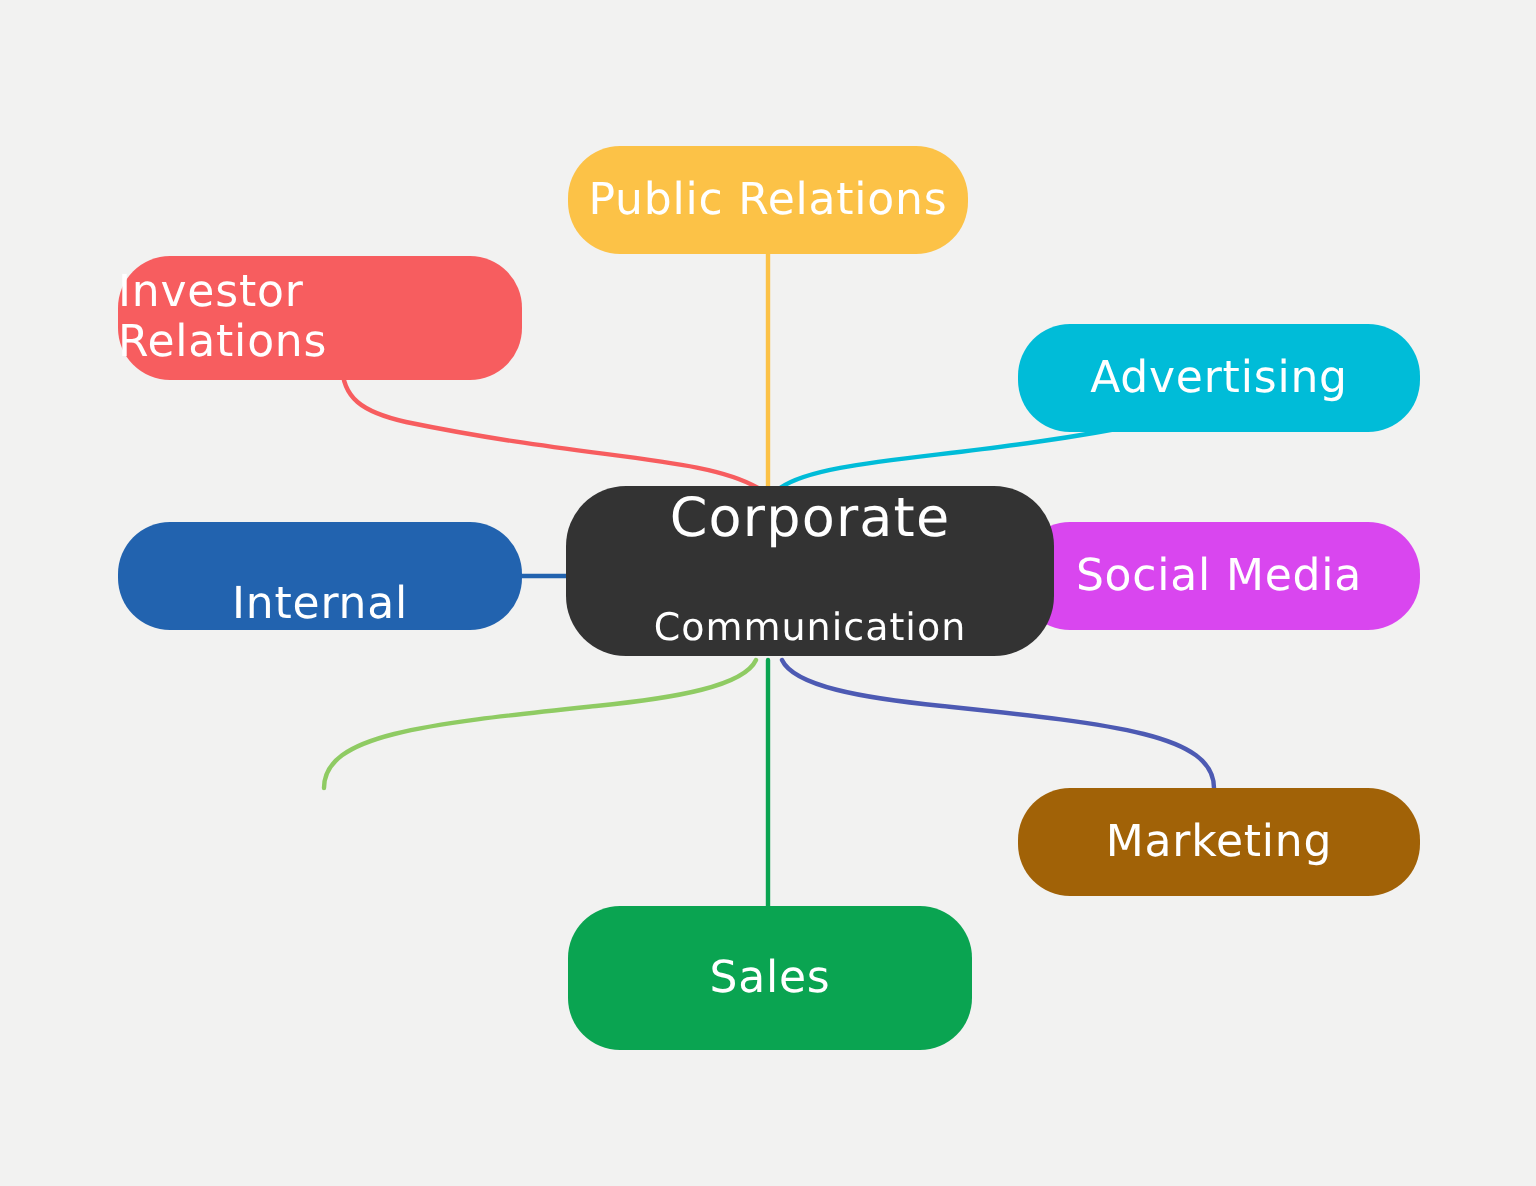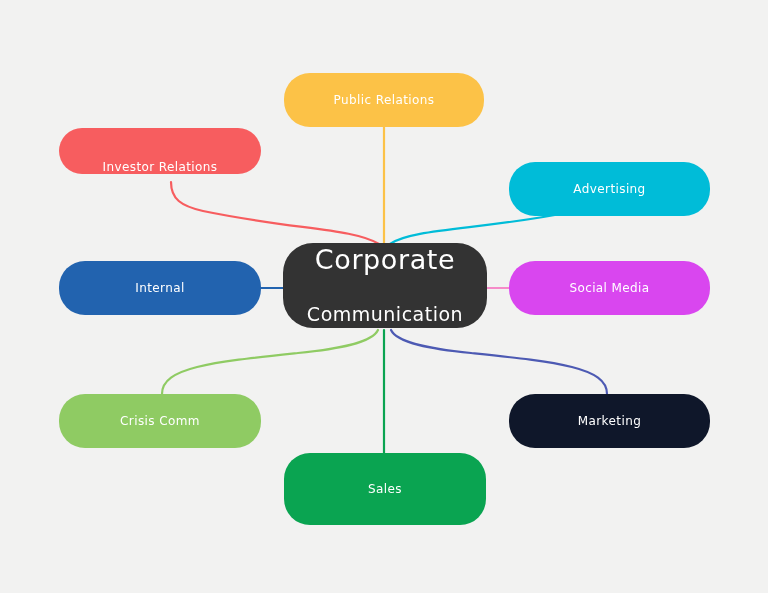--- a/index.html
+++ b/index.html
@@ -23,39 +23,39 @@
     position: absolute;
     display: flex; flex-direction: column;
     align-items: center; justify-content: center;
     color: #ffffff;
     cursor: pointer;
     box-sizing: border-box;
     user-select: none;
   }
   .branch {
     border-radius: 26px;
-    font-size: 12px;
+    font-size: 22px;
     letter-spacing: 0.4px;
   }
   .center-node {
     border-radius: 30px;
     z-index: 2;
   }
   .center-line1 { font-size: 27px; letter-spacing: 0.6px; line-height: 1.15; }
   .center-line2 { font-size: 19px; letter-spacing: 0.5px; line-height: 1.25; margin-top: 28px; }
   
   #n-public-relations  { left: 284px; top: 73px;  width: 200px; height: 54px; }
-  #n-investor-relations{ left: 59px;  top: 128px; width: 202px; height: 46px; justify-content: flex-end; }
+  #n-investor-relations{ left: 59px;  top: 128px; width: 202px; height: 62px; }
   #n-advertising       { left: 509px; top: 128px; width: 201px; height: 54px; margin-top: 34px; }
-  #n-internal          { left: 59px;  top: 261px; width: 202px; height: 54px; }
+  #n-internal          { left: 59px;  top: 261px; width: 202px; height: 54px; justify-content: flex-end; }
   #n-social-media      { left: 509px; top: 261px; width: 201px; height: 54px; }
   #n-crisis-comm       { left: 59px;  top: 394px; width: 202px; height: 54px; }
   #n-marketing         { left: 509px; top: 394px; width: 201px; height: 54px; }
   #n-sales             { left: 284px; top: 453px; width: 202px; height: 72px; }
-  #n-center            { left: 283px; top: 243px; width: 204px; height: 85px; }
+  #n-center            { left: 283px; top: 243px; width: 244px; height: 85px; }
 </style>
 </head>
 <body>
 
 <div class="canvas">
 
   <svg class="edges" viewBox="0 0 768 593" xmlns="http://www.w3.org/2000/svg">
     <path d="M 384 127 L 384 244" stroke="#fcc247"></path>
     <path d="M 171 182 C 171 199, 181 206, 203 211 C 295 230, 352 228, 379 244" stroke="#f75d5f"></path>
     <path d="M 608 182 C 608 199, 598 206, 576 211 C 484 230, 413 228, 390 244" stroke="#00bcd8"></path>
@@ -79,25 +79,22 @@
   </div>
 
   <div class="node branch" id="n-internal" style="background: rgb(34, 99, 175);">
     <span class="label">Internal</span>
   </div>
 
   <div class="node branch" id="n-social-media" style="background: #d946ef;">
     <span class="label">Social Media</span>
   </div>
 
-  <div class="node branch" id="n-crisis-comm" style="background: rgb(143, 203, 99);">
-    <span class="label">Crisis Comm</span>
-  </div>
 
-  <div class="node branch" id="n-marketing" style="background: #0f172a;">
+  <div class="node branch" id="n-marketing" style="background: #a16207;">
     <span class="label">Marketing</span>
   </div>
 
   <div class="node branch" id="n-sales" style="background: rgb(10, 164, 81);">
     <span class="label">Sales</span>
   </div>
 
   <div class="node center-node" id="n-center" style="background: rgb(51, 51, 51);">
     <div class="center-line1">Corporate</div>
     <div class="center-line2">Communication</div>

